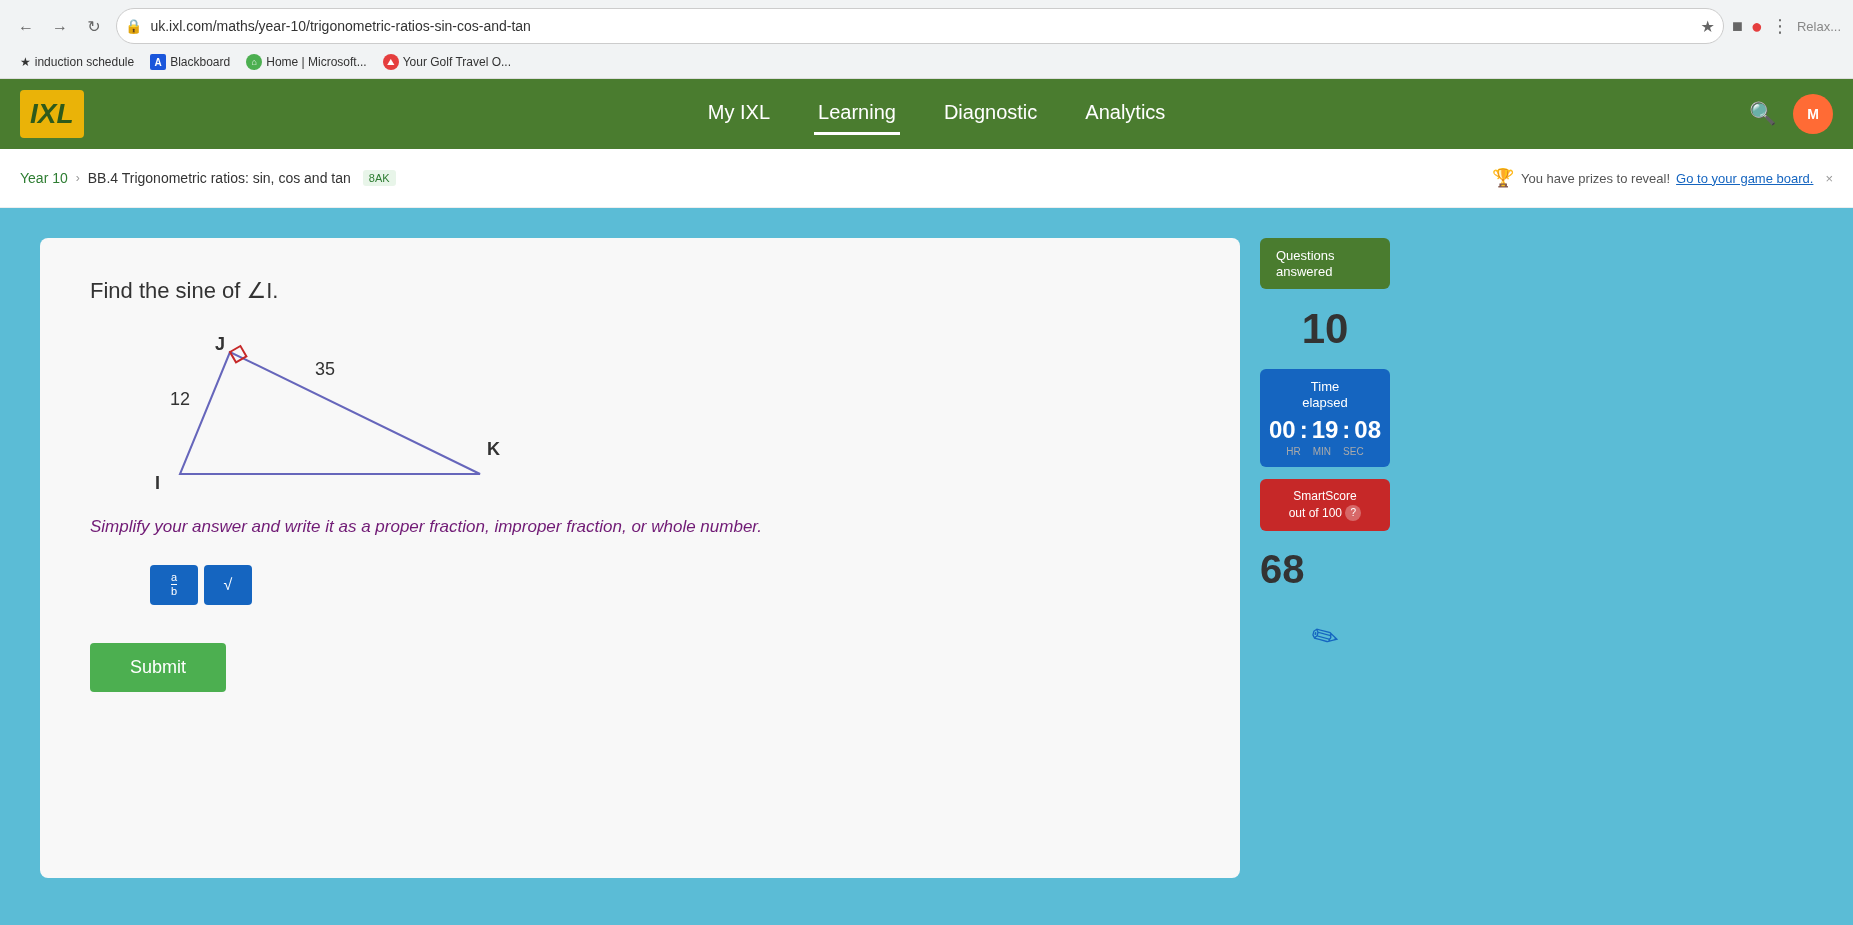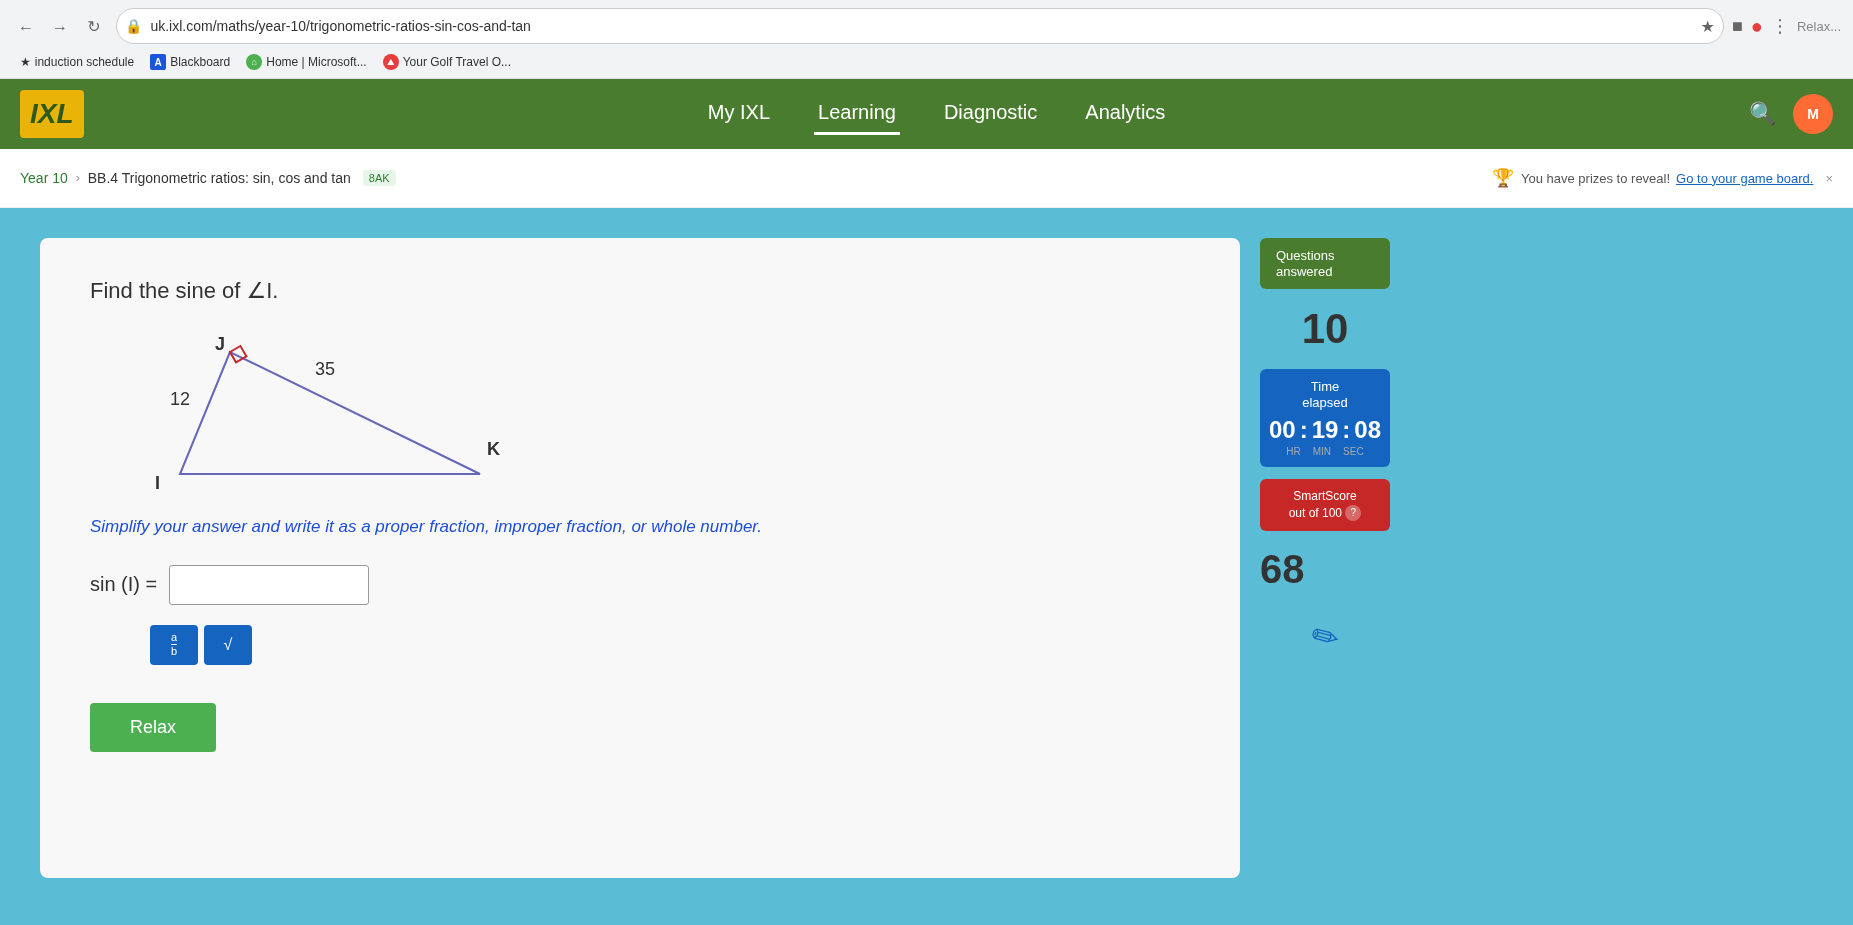--- a/index.html
+++ b/index.html
@@ -248,21 +248,21 @@
     }
     .label-j { position: absolute; top: 0; left: 65px; font-size: 18px; font-weight: bold; color: #333; }
     .label-12 { position: absolute; top: 55px; left: 20px; font-size: 18px; color: #333; }
     .label-35 { position: absolute; top: 25px; left: 165px; font-size: 18px; color: #333; }
     .label-k { position: absolute; top: 105px; right: 30px; font-size: 18px; font-weight: bold; color: #333; }
     .label-i { position: absolute; bottom: 0; left: 5px; font-size: 18px; font-weight: bold; color: #333; }
 
     .instruction-text {
       font-size: 17px;
       font-style: italic;
-      color: #1d4ed8;
+      color: #701a75;
       margin: 20px 0 25px 0;
       line-height: 1.5;
     }
 
     .answer-row {
       display: flex;
       align-items: center;
       gap: 12px;
       margin-bottom: 20px;
     }
@@ -509,39 +509,35 @@
       </svg>
       <span class="label-j">J</span>
       <span class="label-12">12</span>
       <span class="label-35">35</span>
       <span class="label-k">K</span>
       <span class="label-i">I</span>
     </div>
 
     <p class="instruction-text">Simplify your answer and write it as a proper fraction, improper fraction, or whole number.</p>
 
-    <div class="answer-row">
-      <span class="sin-label">sin (I) =</span>
-      <input class="answer-input" type="text" style="">
-    </div>
 
     <div class="math-tools">
       <button class="math-btn">
           <span style="display:flex;flex-direction:column;align-items:center;line-height:1;font-size:11px;">
   <span style="border-bottom:1px solid white;padding-bottom:1px;">a</span>
   <span style="padding-top:1px;">b</span>
 </span>
         </button>
       <button class="math-btn">
         <span style="font-size:16px;">√</span>
       </button>
     </div>
 
     <br>
-    <button class="submit-btn">Relax</button>
+    <button class="submit-btn">Submit</button>
 
 
   </div>
 
   <div class="right-panel">
 
     <div class="stats-box">
       <div class="stats-box-label">Questions<br>answered</div>
     </div>
     <div class="stats-number">10</div>

